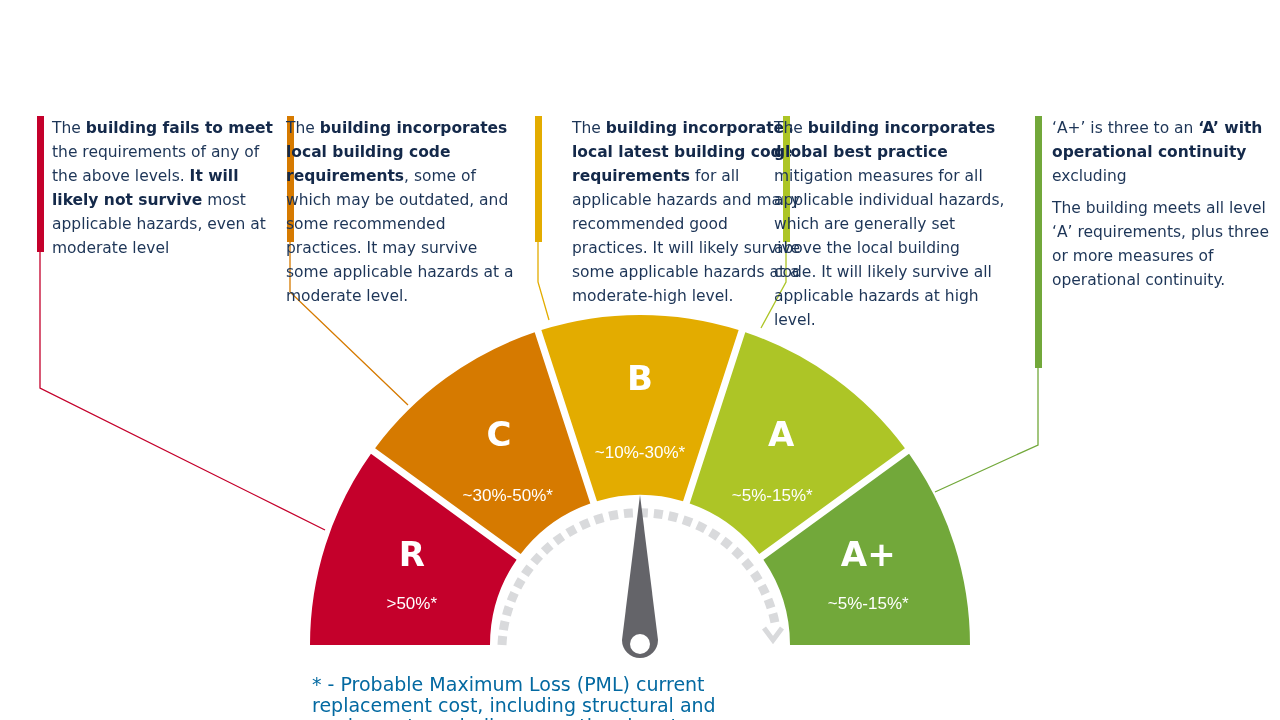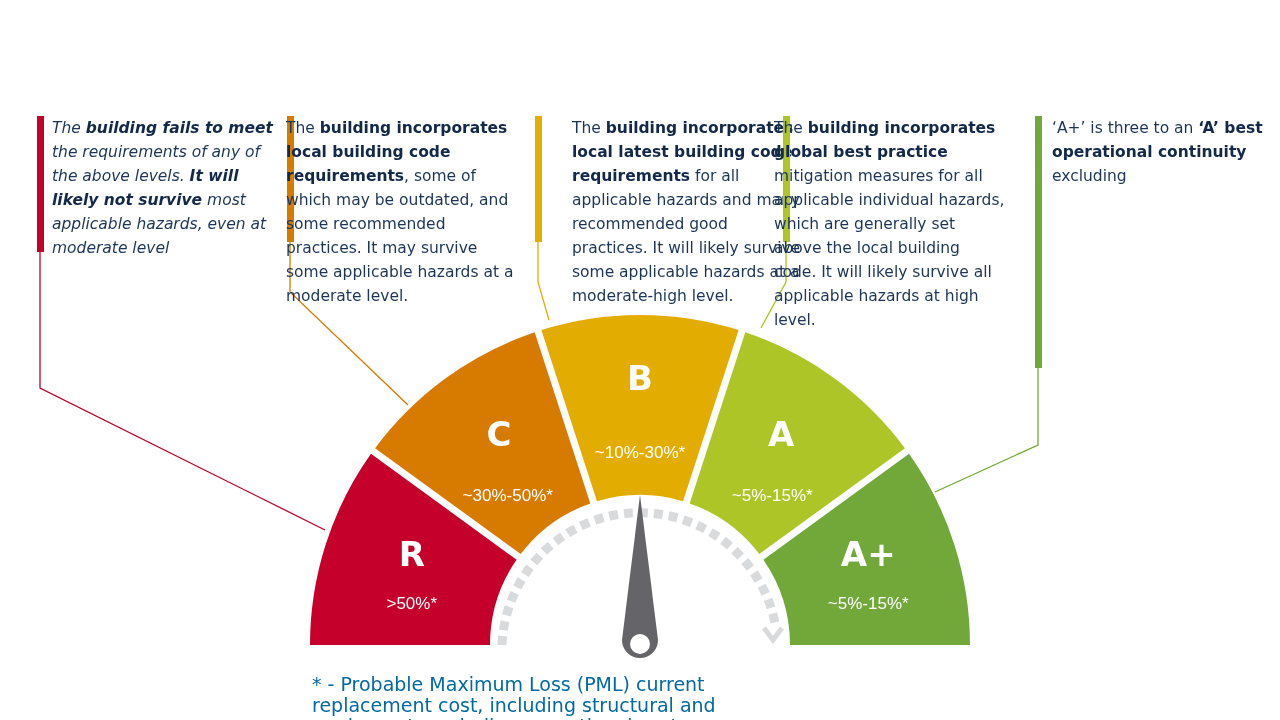--- a/index.html
+++ b/index.html
@@ -47,29 +47,30 @@
 
   <polyline points="764,628 773,640 782,628" fill="none" stroke="#d9dadc" stroke-width="5"></polyline>
 
   <g>
     <path d="M 640 495 L 658 640 A 18 18 0 1 1 622 640 Z" fill="#646469"></path>
     <circle cx="640" cy="644" r="10" fill="#ffffff"></circle>
   </g>
 </svg>
 
 <div class="bar" style="left:37px; top:116px; height:136px; background:#c4002b;"></div>
-<div class="desc" style="left:52px; width:230px;font-style:italic;"><span>The </span><b>building fails to meet</b><span> the requirements of any of the above levels.  </span><b>It will likely not survive</b><span> most applicable hazards, even at moderate level</span></div>
+<div class="desc" style="left:52px; width:230px;"><span>The </span><b>building fails to meet</b><span> the requirements of any of the above levels.  </span><b>It will likely not survive</b><span> most applicable hazards, even at moderate level</span></div>
 
 <div class="bar" style="left:287px; top:116px; height:126px; background:#d67a00;"></div>
 <div class="desc" style="left:286px; width:232px;"><span>The </span><b>building incorporates local building code requirements</b><span>, some of which may be outdated, and some recommended practices.  It may survive some applicable hazards at a moderate level.</span></div>
 
 <div class="bar" style="left:535px; top:116px; height:126px; background:#e3ac00;"></div>
 <div class="desc" style="left:572px; width:230px;"><span>The </span><b>building incorporates local latest building code requirements</b><span> for all applicable hazards and many recommended good practices. It will likely survive some applicable hazards at a moderate-high level.</span></div>
 
 <div class="bar" style="left:783px; top:116px; height:126px; background:#adc526;"></div>
 <div class="desc" style="left:774px; width:232px;"><span>The </span><b>building incorporates global best practice</b><span> mitigation measures for all applicable individual hazards, which are generally set above the local building code. It will likely survive all applicable hazards at high level.</span></div>
 
 <div class="bar" style="left:1035px; top:116px; height:252px; background:#72a83a;"></div>
 <div class="desc" style="left:1052px; width:222px;">
-  <p><span>‘A+’ is three to an </span><b>‘A’ best operational continuity</b><span> excluding</span></p>
+  <p><span>‘A+’ is three to an </span><b>‘A’ with operational continuity</b><span> excluding</span></p>
+  <p>The building meets all level ‘A’ requirements, plus three or more measures of operational continuity.</p>
 </div>
 
 <div class="footnote">* - Probable Maximum Loss (PML) current replacement cost, including structural and equipment, excluding operational costs</div>
 
 </body></html>

